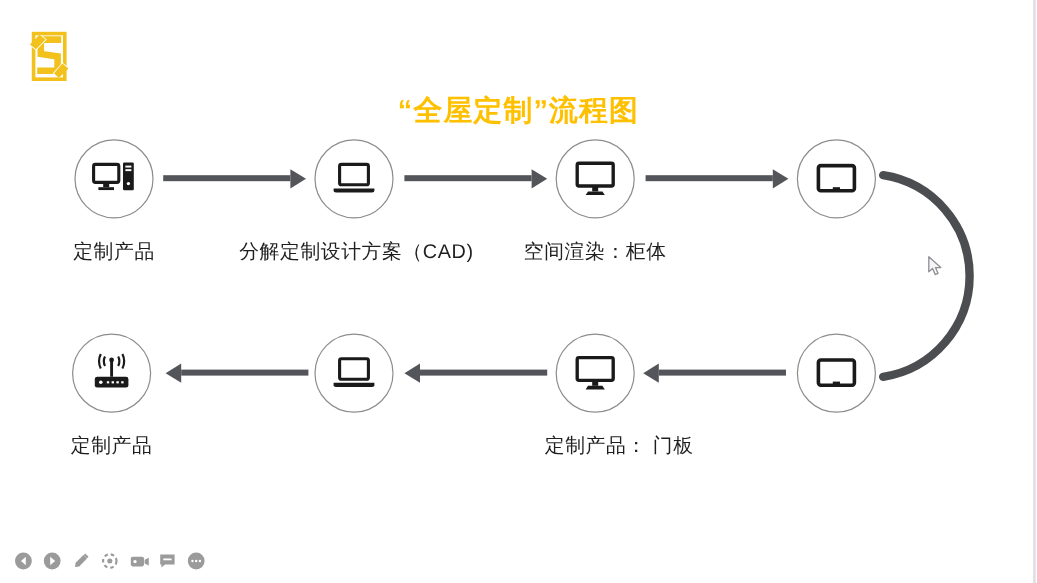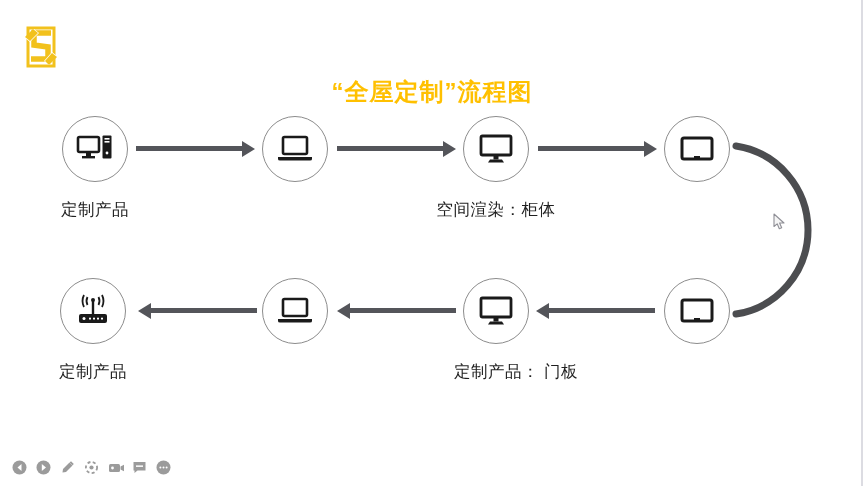--- a/index.html
+++ b/index.html
@@ -122,20 +122,21 @@
     </svg>
   </div>
   <div class="node-circle" style="left:664px;top:278px;">
     <svg width="36" height="26" viewBox="0 0 36 26">
       <rect x="3" y="2" width="30" height="21" rx="2" fill="none" stroke="#1a1a1a" stroke-width="3"></rect>
       <rect x="15" y="20" width="6" height="2" fill="#1a1a1a"></rect>
     </svg>
   </div>
 
   <div class="node-label" style="left:95px;top:199px;">定制产品</div>
+  <div class="node-label" style="left:297px;top:199px;">分解定制设计方案（CAD)</div>
   <div class="node-label" style="left:496px;top:199px;">空间渲染：柜体</div>
   <div class="node-label" style="left:93px;top:361px;">定制产品</div>
   <div class="node-label" style="left:496px;top:361px;margin-left:20px;">定制产品： 门板</div>
 
   <div class="arrow right" style="left:136px;top:146px;width:106px;"></div>
   <div class="arrow right" style="left:337px;top:146px;width:106px;"></div>
   <div class="arrow right" style="left:538px;top:146px;width:106px;"></div>
   <div class="arrow left" style="left:549px;top:308px;width:106px;"></div>
   <div class="arrow left" style="left:350px;top:308px;width:106px;"></div>
   <div class="arrow left" style="left:151px;top:308px;width:106px;"></div>

